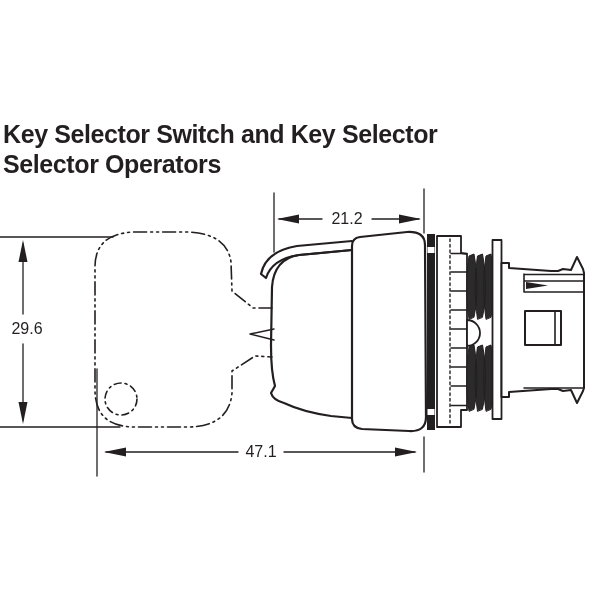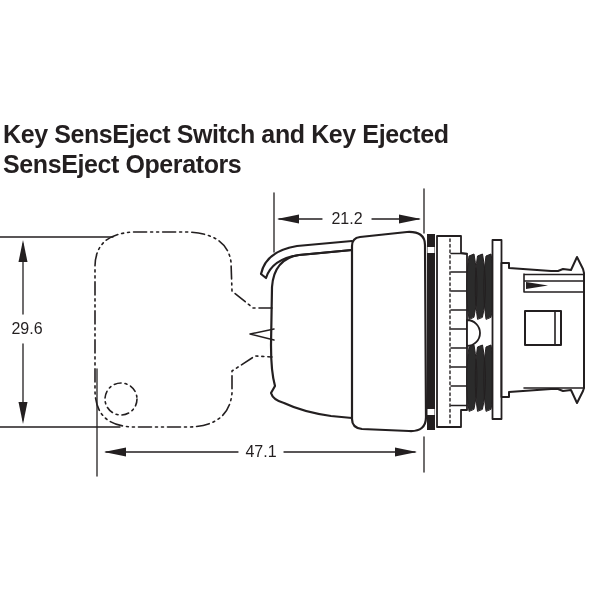--- a/index.html
+++ b/index.html
@@ -29,22 +29,22 @@
     fill: #231f20;
     font-weight: 400;
   }
 </style>
 </head>
 <body>
 
 <div class="page">
 
   <div class="title">
-    <div>Key SensEject Switch and Key Ejected</div>
-    <div>SensEject Operators</div>
+    <div>Key Selector Switch and Key Selector</div>
+    <div>Selector Operators</div>
   </div>
 
   <svg class="diagram" width="600" height="600" viewBox="0 0 600 600">
     <g fill="none" stroke="#231f20" stroke-width="2.2" stroke-linecap="round" stroke-linejoin="round">
 
       <g stroke-width="1.3">
         <path d="M 0,237 H 113"></path>
         <path d="M 0,427 H 120"></path>
         <path d="M 23,244 V 314 M 23,344 V 420"></path>
         <polygon points="23,240 18.5,262 27.5,262" fill="#231f20" stroke="none"></polygon>

